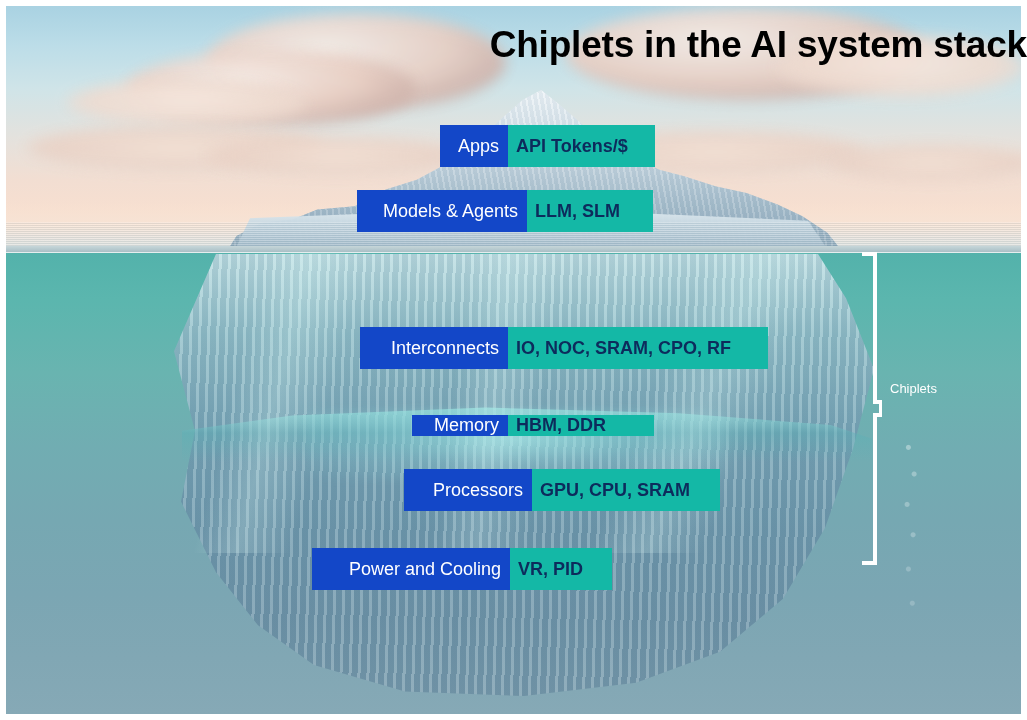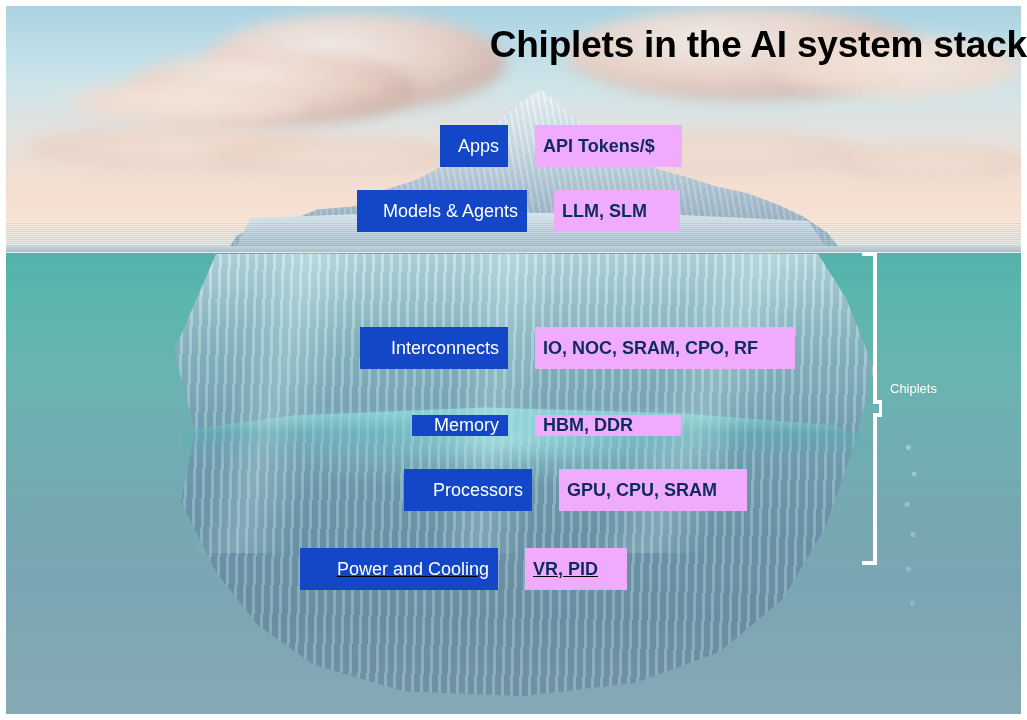--- a/index.html
+++ b/index.html
@@ -193,34 +193,33 @@
     white-space:nowrap;
   }
 
   
   .row{
     position:absolute;
     height:42px;
     display:flex;
     align-items:stretch;
     white-space:nowrap;
-    gap:27px;
   }
   .row .label{
     background:#1347c8;
     color:#ffffff;
     font-size:18px;
     display:flex;
     align-items:center;
     justify-content:flex-end;
     padding:0 9px 0 14px;
     box-sizing:border-box;
   }
   .row .value{
-    background:#f0abfc;
+    background:#14b8a6;
     color:#0d2b5c;
     font-size:18px;
     font-weight:bold;
     display:flex;
     align-items:center;
     padding:0 12px 0 8px;
     box-sizing:border-box;
   }
 
   
@@ -300,21 +299,21 @@
   <div class="row" style="left:412px; top:404px;align-items:center;">
     <div class="label" style="width:96px;">Memory</div>
     <div class="value" style="width:146px;">HBM, DDR</div>
   </div>
 
   <div class="row" style="left:380px; top:469px;padding-left:24px;">
     <div class="label" style="width:128px;">Processors</div>
     <div class="value" style="width:188px;">GPU, CPU, SRAM</div>
   </div>
 
-  <div class="row" style="left:300px; top:548px;text-decoration:underline;">
+  <div class="row" style="left:312px; top:548px;">
     <div class="label" style="width:198px;">Power and Cooling</div>
     <div class="value" style="width:102px;">VR, PID</div>
   </div>
 
   <div class="brace">
     <svg width="20" height="313" viewBox="0 0 20 313" fill="none" xmlns="http://www.w3.org/2000/svg" aria-hidden="true">
       <path d="M2 2 H13 V150 H19 V163 H13 V311 H2" stroke="#ffffff" stroke-width="4" stroke-linecap="square" stroke-linejoin="miter" fill="none"></path>
     </svg>
   </div>
   <div id="brace-label">Chiplets</div>

